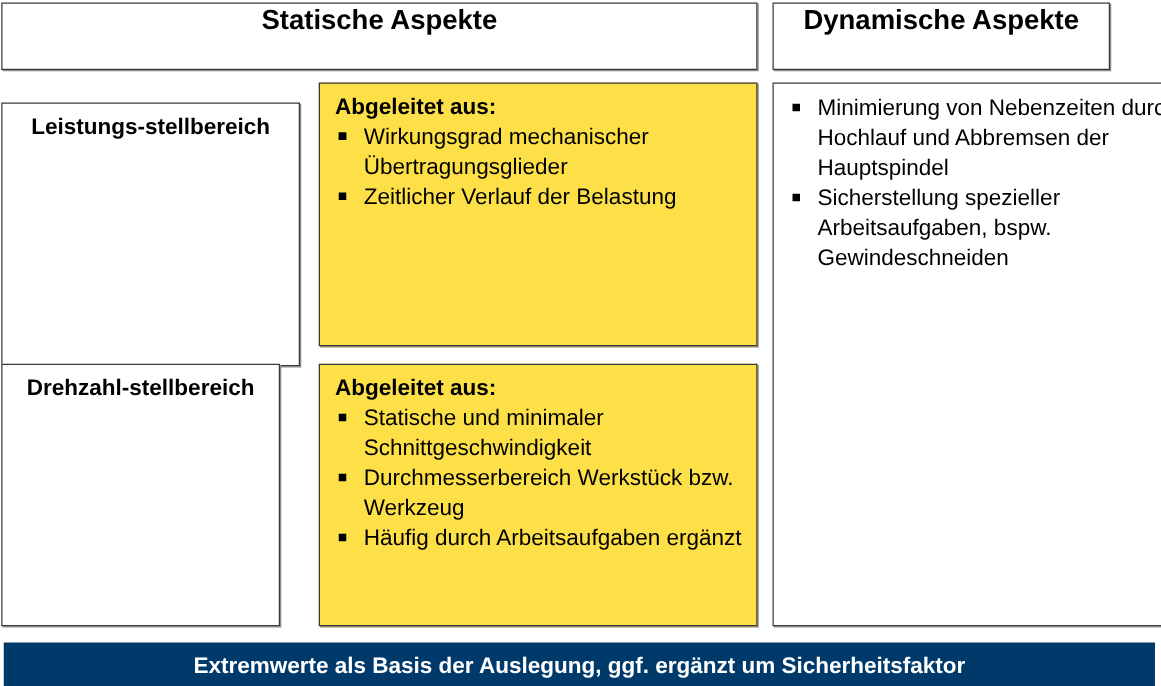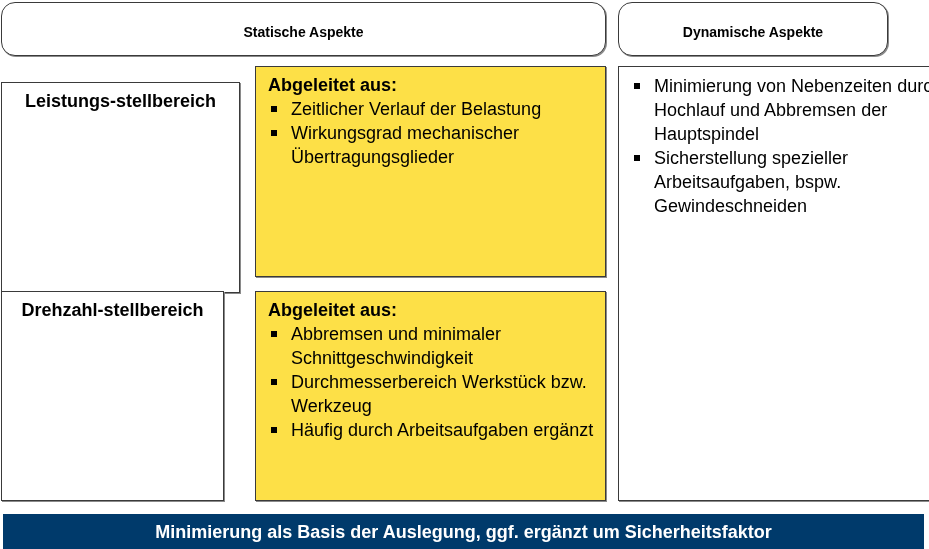--- a/index.html
+++ b/index.html
@@ -1,21 +1,21 @@
 <!DOCTYPE html>
 <html><head>
 <meta charset="utf-8">
 <style>
   html, body { margin:0; padding:0; background:#ffffff; }
   body { width:929px; height:549px; position:relative; overflow:hidden;
          font-family:"Liberation Sans", sans-serif; color:#000; }
   .box { position:absolute; box-sizing:border-box; border:1px solid #3a3a3a;
          box-shadow:1px 1px 0 #8a8a8a; background:#fff; }
   .grey { background:#fde047; }
-  .hdr { font-weight:bold; font-size:14px; text-align:center; padding-top:21px;border-radius:14px; }
+  .hdr { font-weight:bold; font-size:22px; text-align:center; padding-top:0; }
   .label { font-weight:bold; font-size:18px; text-align:center; padding-top:8px; }
   .content { font-size:18px; line-height:24px; padding:6px 10px 0 12px; }
   .content .title { font-weight:bold; }
   ul { list-style:none; margin:0; padding:0; }
   li { position:relative; padding-left:23px; }
   li .bullet { position:absolute; left:3px; top:9px; width:6px; height:6px; background:#000; }
   .footer { position:absolute; left:3px; top:514px; width:921px; height:35px;
             background:#003a6b; color:#fff; font-weight:bold; font-size:18px;
             text-align:center; line-height:36px; }
 </style>
@@ -29,39 +29,39 @@
   <span>Dynamische Aspekte</span>
 </div>
 
 <div class="box label" style="left:1px; top:82px; width:239px; height:211px;">
   <span>Leistungs-stellbereich</span>
 </div>
 <div class="box grey content" style="left:255px; top:66px; width:351px; height:211px;">
   <div class="title">Abgeleitet aus:</div>
   <ul>
     <li><span class="bullet"></span></li>
+    <li><span class="bullet"></span><span>Wirkungsgrad mechanischer Übertragungsglieder</span></li>
     <li><span class="bullet"></span><span>Zeitlicher Verlauf der Belastung</span></li>
-    <li><span class="bullet"></span><span>Wirkungsgrad mechanischer Übertragungsglieder</span></li>
   </ul>
 </div>
 
 <div class="box label" style="left:1px; top:291px; width:223px; height:210px;">
   <span>Drehzahl-stellbereich</span>
 </div>
 <div class="box grey content" style="left:255px; top:291px; width:351px; height:210px;">
   <div class="title">Abgeleitet aus:</div>
   <ul>
-    <li><span class="bullet"></span><span>Abbremsen und minimaler Schnittgeschwindigkeit</span></li>
+    <li><span class="bullet"></span><span>Statische und minimaler Schnittgeschwindigkeit</span></li>
     <li><span class="bullet"></span><span>Durchmesserbereich Werkstück bzw. Werkzeug</span></li>
     <li><span class="bullet"></span><span>Häufig durch Arbeitsaufgaben ergänzt</span></li>
   </ul>
 </div>
 
 <div class="box content" style="left:618px; top:66px; width:363px; height:435px; padding-top:7px; padding-right:3px;">
   <ul>
     <li><span class="bullet"></span><span>Minimierung von Nebenzeiten durch Hochlauf und Abbremsen der Hauptspindel</span></li>
     <li><span class="bullet"></span><span>Sicherstellung spezieller Arbeitsaufgaben, bspw. Gewindeschneiden</span></li>
   </ul>
 </div>
 
 <div class="footer">
-  <span>Minimierung als Basis der Auslegung, ggf. ergänzt um Sicherheitsfaktor</span>
+  <span>Extremwerte als Basis der Auslegung, ggf. ergänzt um Sicherheitsfaktor</span>
 </div>
 
 </body></html>

